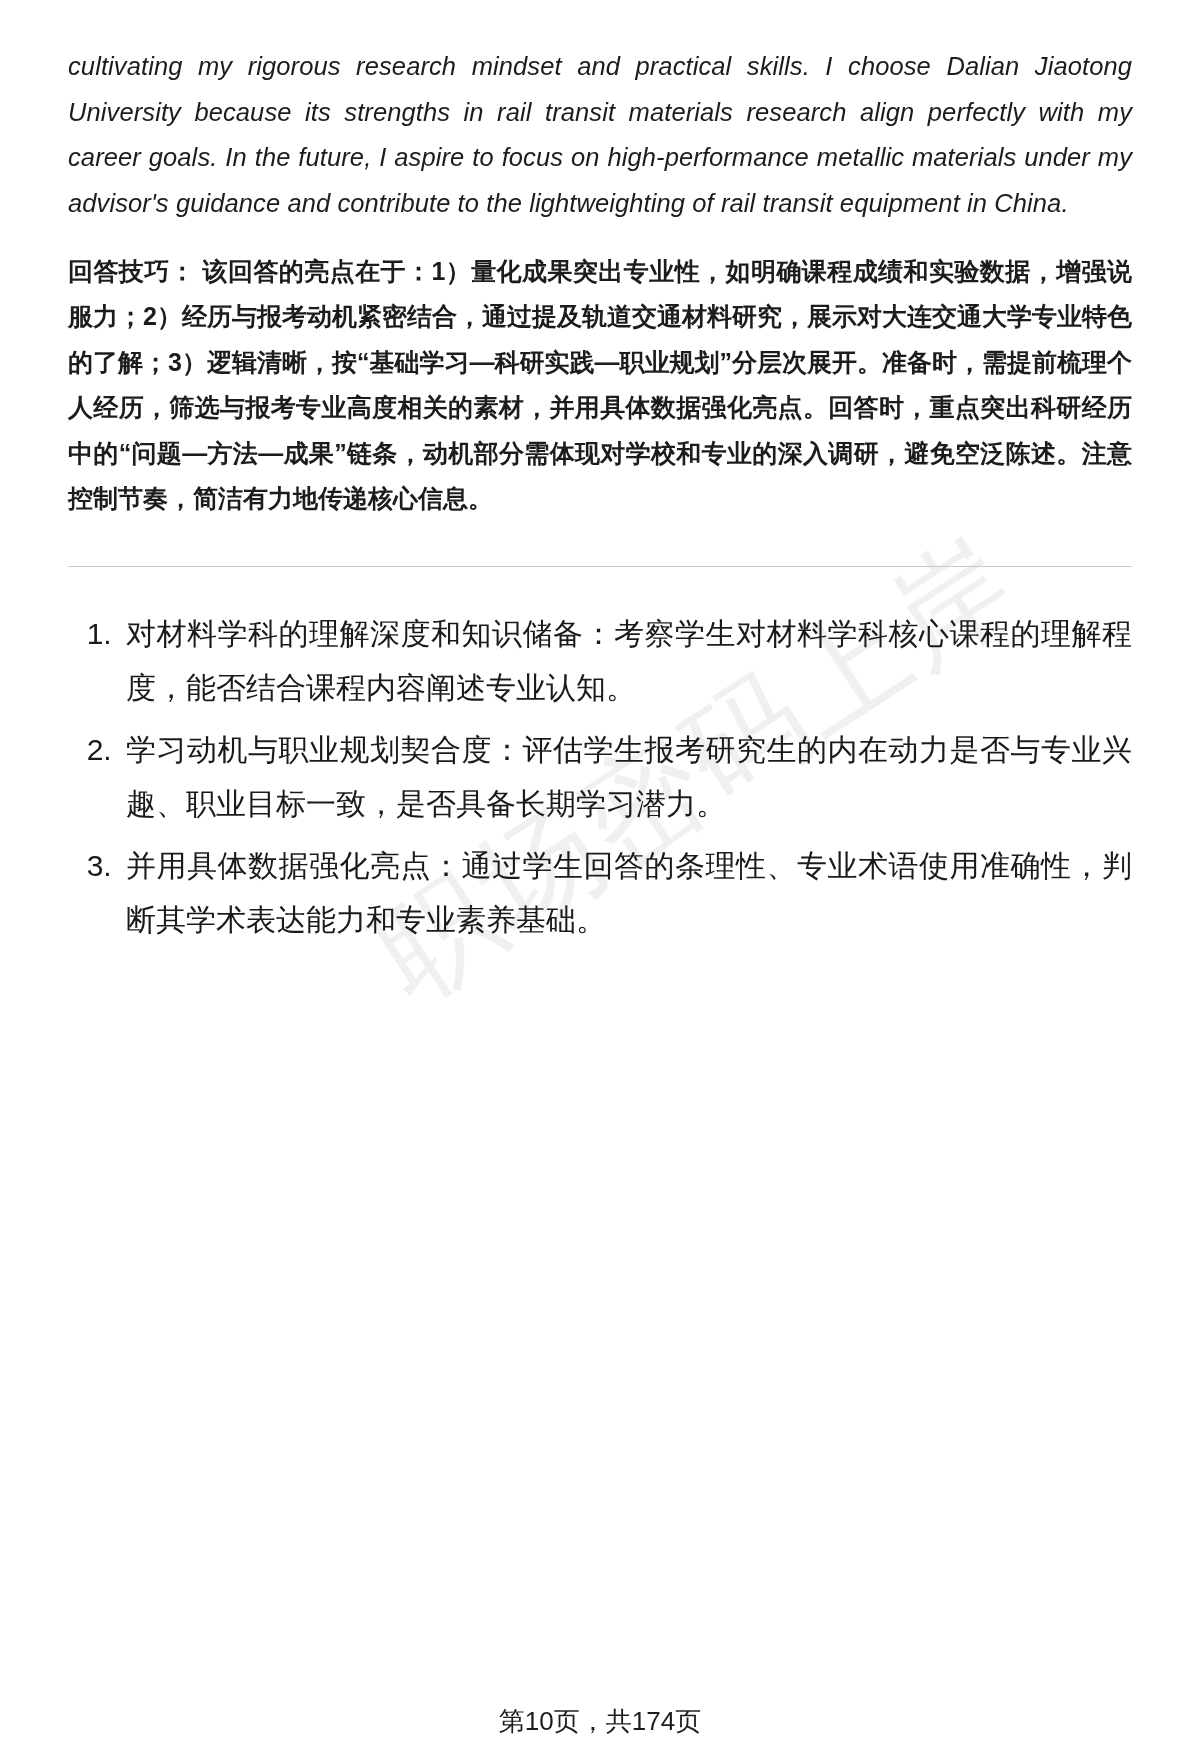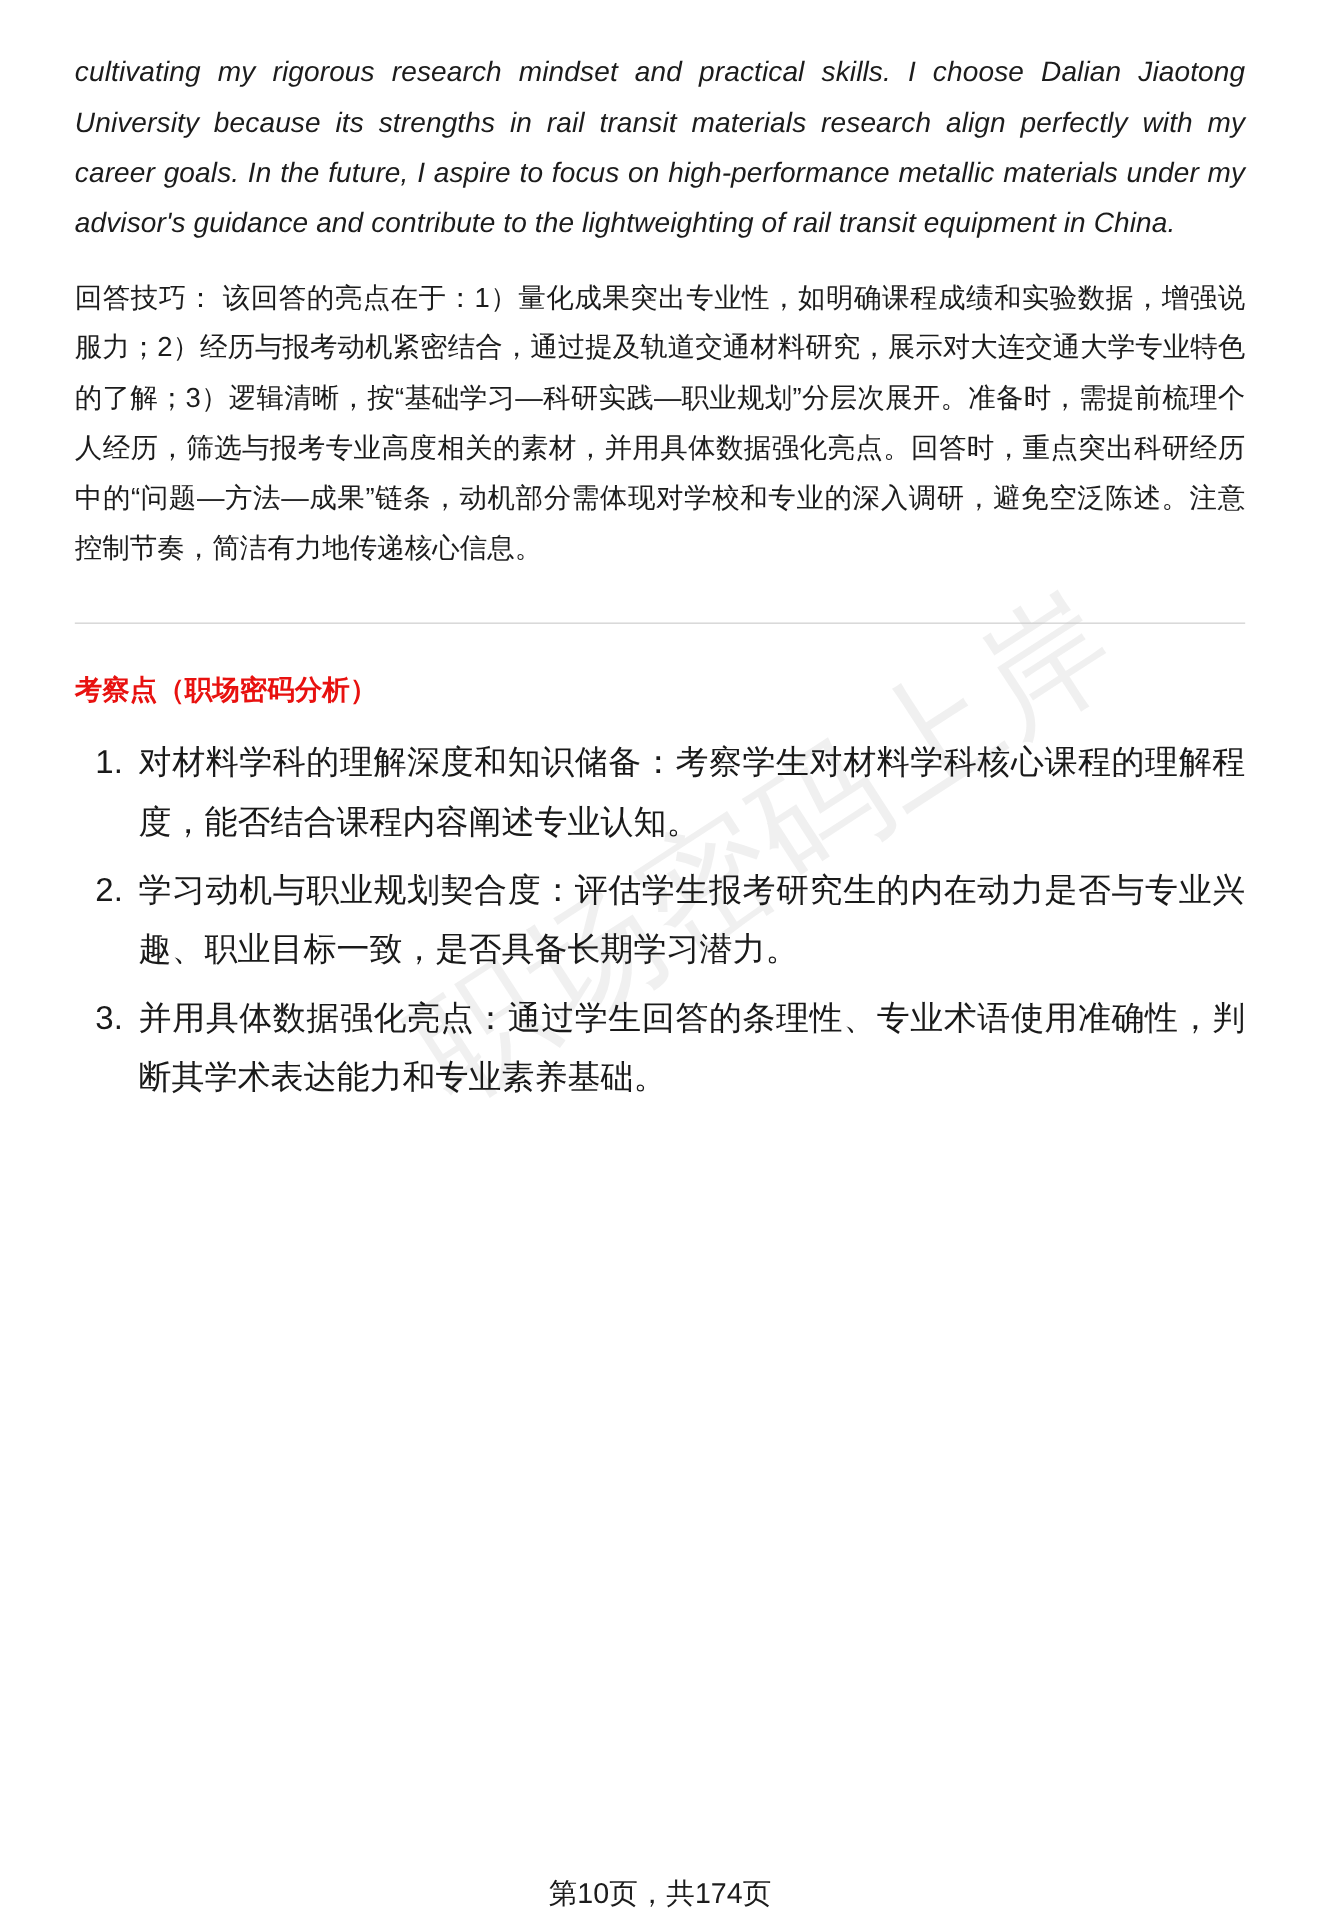--- a/index.html
+++ b/index.html
@@ -55,20 +55,21 @@
   }
   p.para.en {
     font-size: 25.5px;
     line-height: 1.79;
     letter-spacing: 0.1px;
     font-style: italic;
   }
   p.para.cn {
     font-size: 25px;
     line-height: 1.82;
+    font-weight: bold;
   }
   .divider {
     border: 0;
     border-top: 1px solid #c9c9c9;
     margin: 44px 0 40px 0;
   }
   .q-heading {
     color: #e8110f;
     font-weight: bold;
     font-size: 25px;
@@ -119,21 +120,20 @@
 
   <div class="content">
 
     <p class="para en">cultivating my rigorous research mindset and practical skills. I choose Dalian Jiaotong University because its strengths in rail transit materials research align perfectly with my career goals. In the future, I aspire to focus on high-performance metallic materials under my advisor's guidance and contribute to the lightweighting of rail transit equipment in China.</p>
 
     <p class="para cn">回答技巧： 该回答的亮点在于：1）量化成果突出专业性，如明确课程成绩和实验数据，增强说服力；2）经历与报考动机紧密结合，通过提及轨道交通材料研究，展示对大连交通大学专业特色的了解；3）逻辑清晰，按“基础学习—科研实践—职业规划”分层次展开。准备时，需提前梳理个人经历，筛选与报考专业高度相关的素材，并用具体数据强化亮点。回答时，重点突出科研经历中的“问题—方法—成果”链条，动机部分需体现对学校和专业的深入调研，避免空泛陈述。注意控制节奏，简洁有力地传递核心信息。</p>
 
     <hr class="divider">
 
 
-    <p class="sub-heading">考察点（职场密码分析）</p>
 
     <ol class="points">
       <li>对材料学科的理解深度和知识储备：考察学生对材料学科核心课程的理解程度，能否结合课程内容阐述专业认知。</li>
       <li>学习动机与职业规划契合度：评估学生报考研究生的内在动力是否与专业兴趣、职业目标一致，是否具备长期学习潜力。</li>
       <li>并用具体数据强化亮点：通过学生回答的条理性、专业术语使用准确性，判断其学术表达能力和专业素养基础。</li>
     </ol>
 
 
   </div>
 

